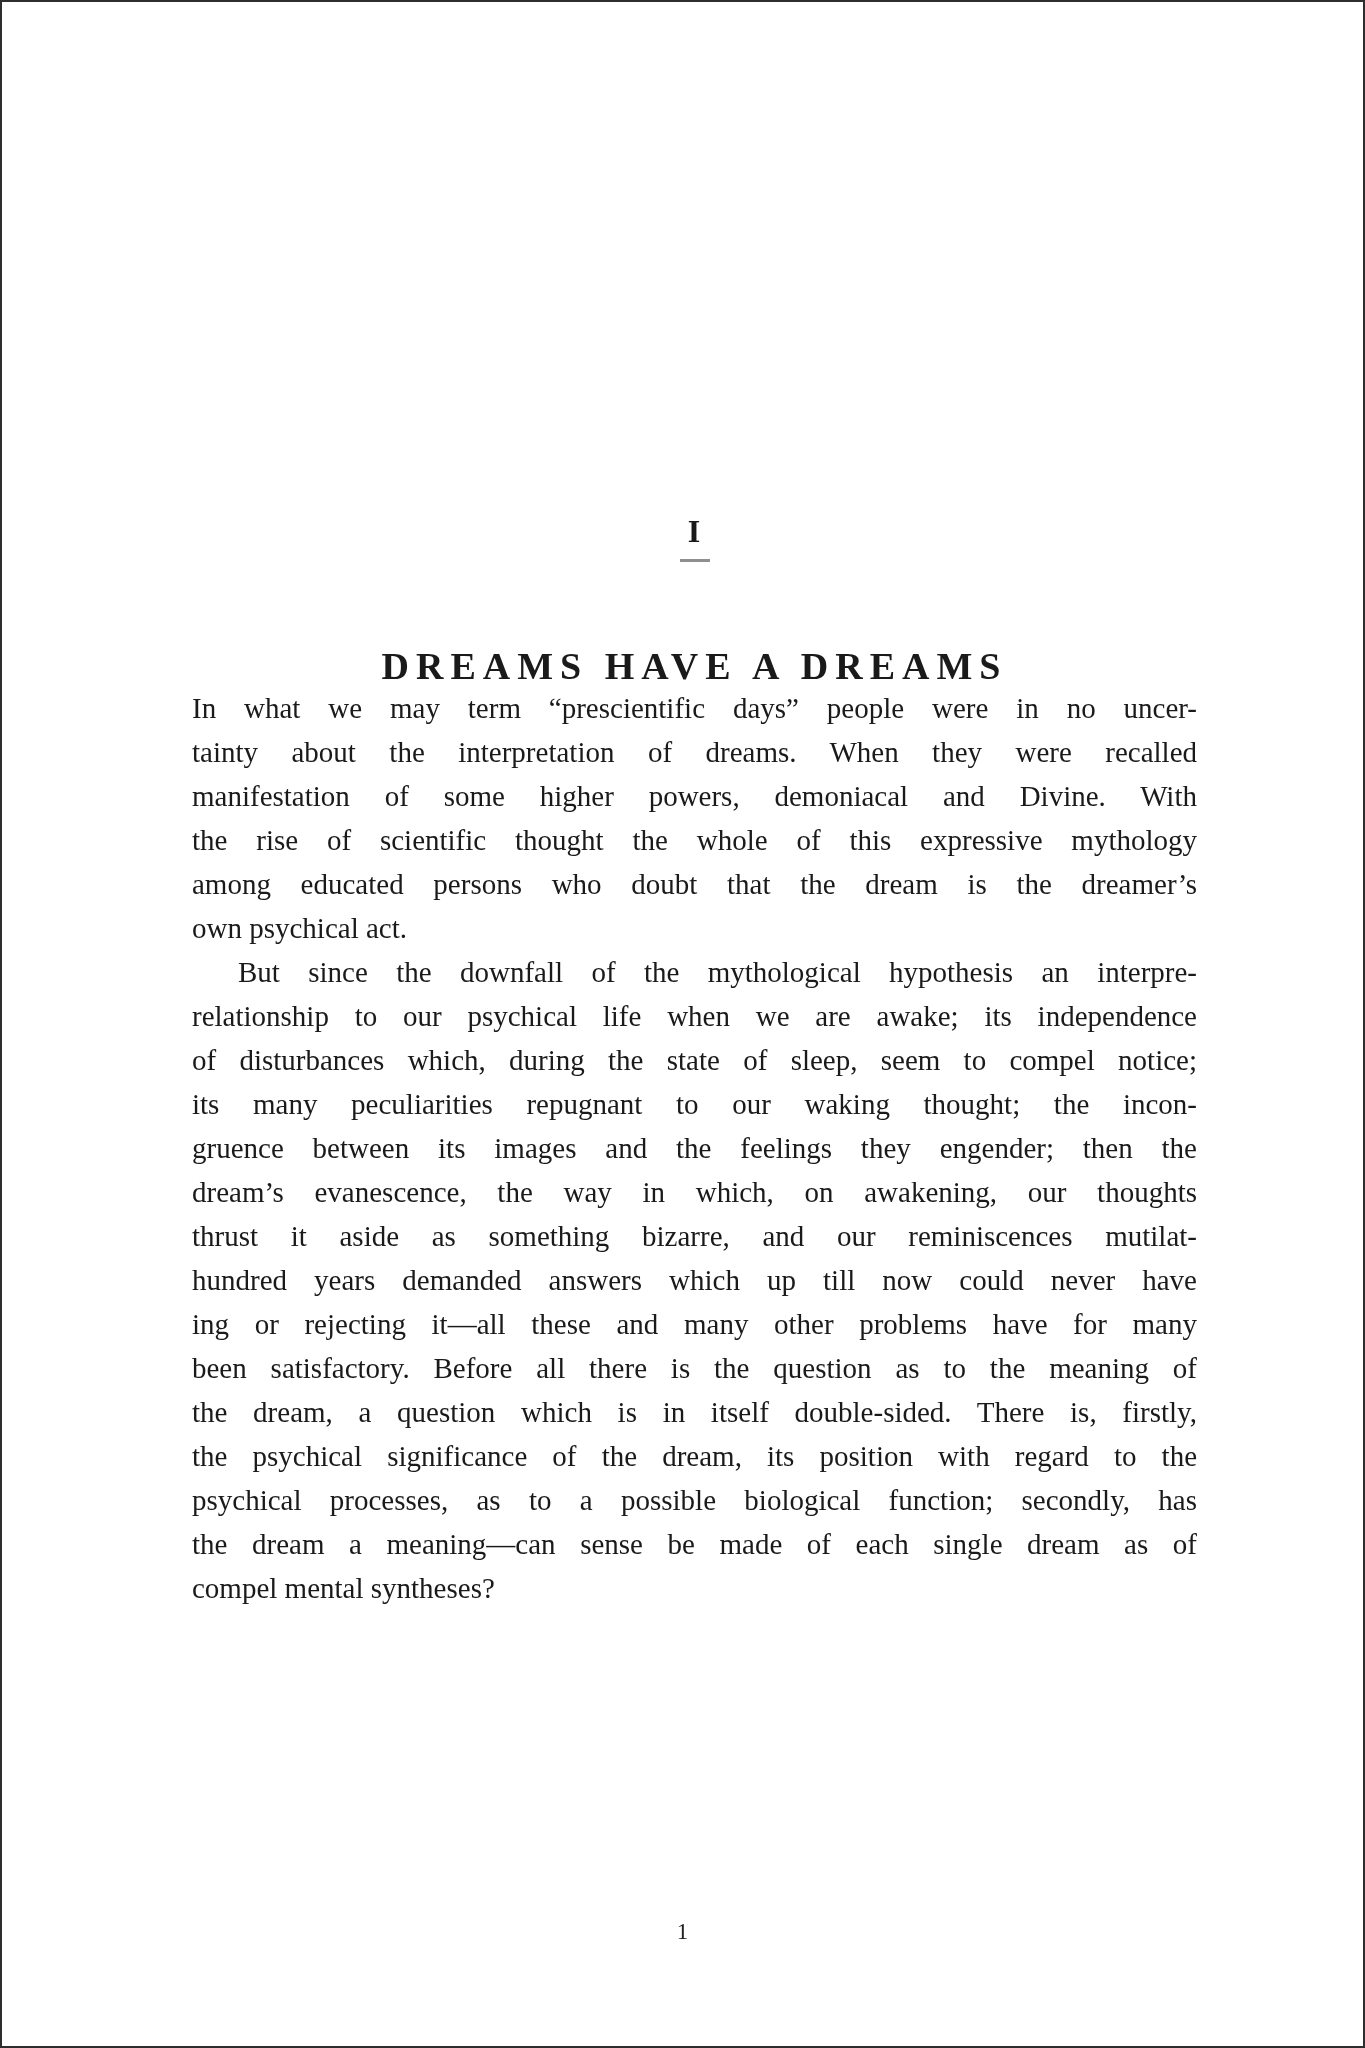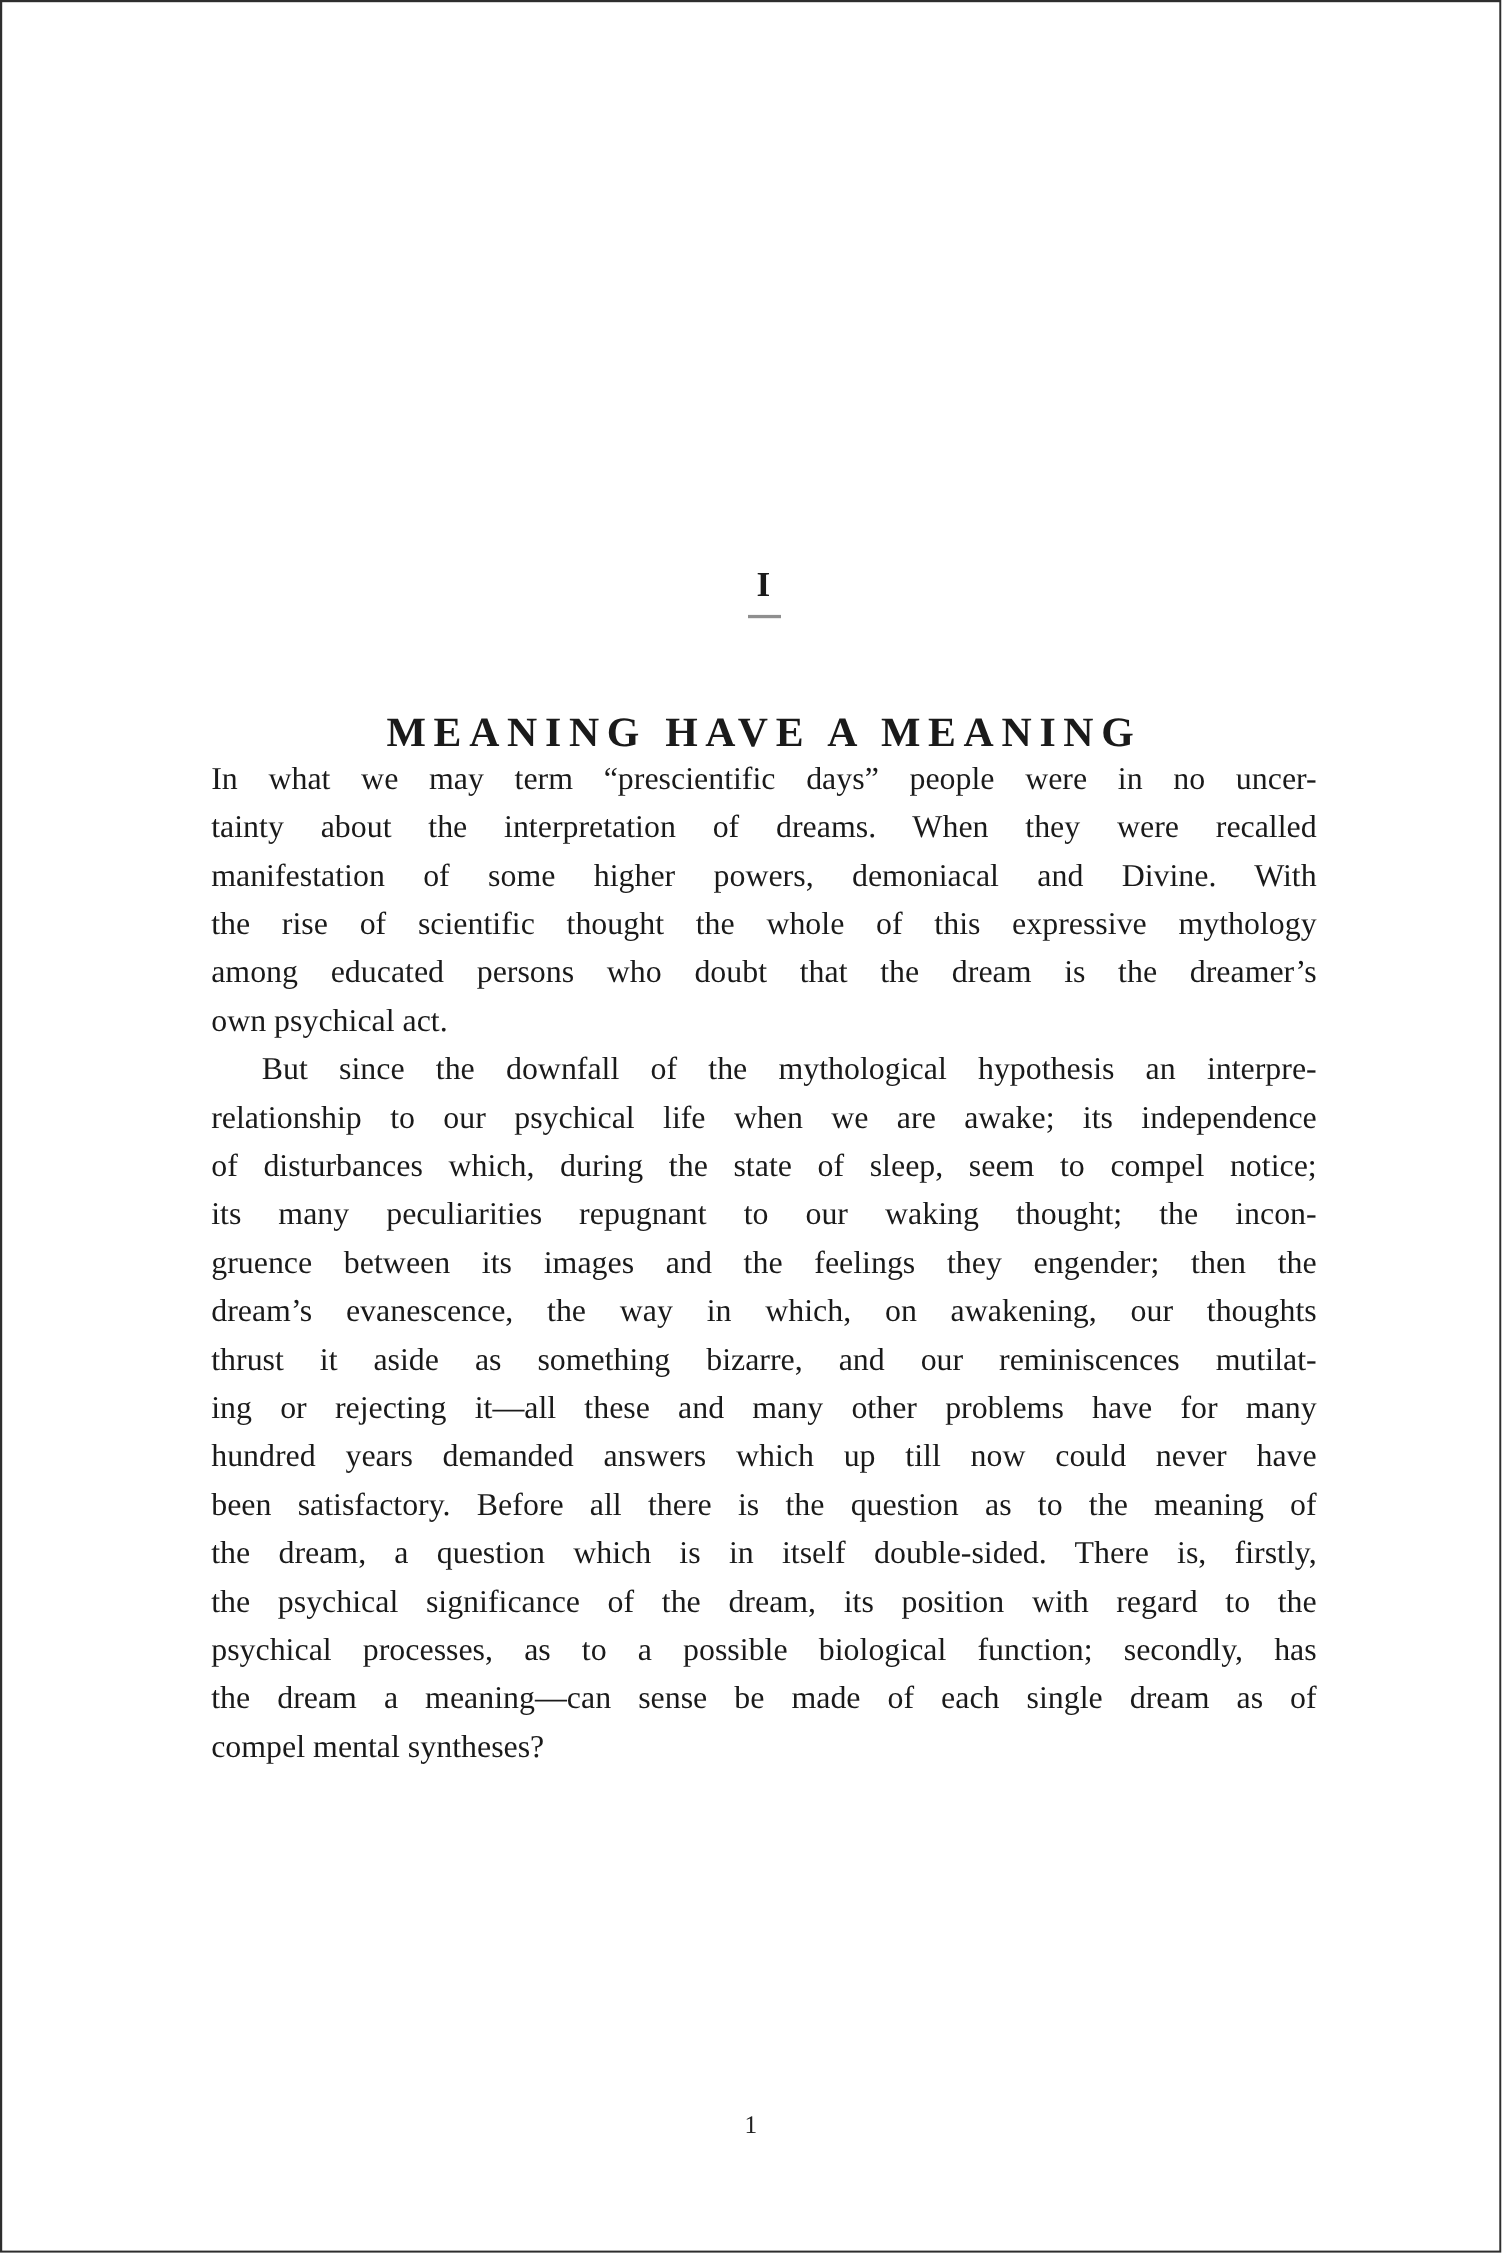--- a/index.html
+++ b/index.html
@@ -72,42 +72,42 @@
     color: #222222;
   }
 </style>
 </head>
 <body>
 
 <div class="page">
   <div class="chapter-head">
     <div class="chapter-num">I</div>
     <div class="chapter-rule"></div>
-    <h1 class="chapter-title">MEANING HAVE A MEANING</h1>
+    <h1 class="chapter-title">DREAMS HAVE A DREAMS</h1>
   </div>
 
   <div class="body-text" id="body-text">
       <div class="paragraph">
         <div class="line">In what we may term “prescientific days” people were in no uncer-</div>
         <div class="line">tainty about the interpretation of dreams. When they were recalled</div>
         <div class="line">manifestation of some higher powers, demoniacal and Divine. With</div>
         <div class="line">the rise of scientific thought the whole of this expressive mythology</div>
         <div class="line">among educated persons who doubt that the dream is the dreamer’s</div>
         <div class="line para-last">own psychical act.</div>
       </div>
       <div class="paragraph">
         <div class="line indent">But since the downfall of the mythological hypothesis an interpre-</div>
         <div class="line">relationship to our psychical life when we are awake; its independence</div>
         <div class="line">of disturbances which, during the state of sleep, seem to compel notice;</div>
         <div class="line">its many peculiarities repugnant to our waking thought; the incon-</div>
         <div class="line">gruence between its images and the feelings they engender; then the</div>
         <div class="line">dream’s evanescence, the way in which, on awakening, our thoughts</div>
         <div class="line">thrust it aside as something bizarre, and our reminiscences mutilat-</div>
+        <div class="line">hundred years demanded answers which up till now could never have</div>
         <div class="line">ing or rejecting it—all these and many other problems have for many</div>
-        <div class="line">hundred years demanded answers which up till now could never have</div>
         <div class="line">been satisfactory. Before all there is the question as to the meaning of</div>
         <div class="line">the dream, a question which is in itself double-sided. There is, firstly,</div>
         <div class="line">the psychical significance of the dream, its position with regard to the</div>
         <div class="line">psychical processes, as to a possible biological function; secondly, has</div>
         <div class="line">the dream a meaning—can sense be made of each single dream as of</div>
         <div class="line para-last">compel mental syntheses?</div>
       </div>
     </div>
 
   <div class="folio">1</div>

